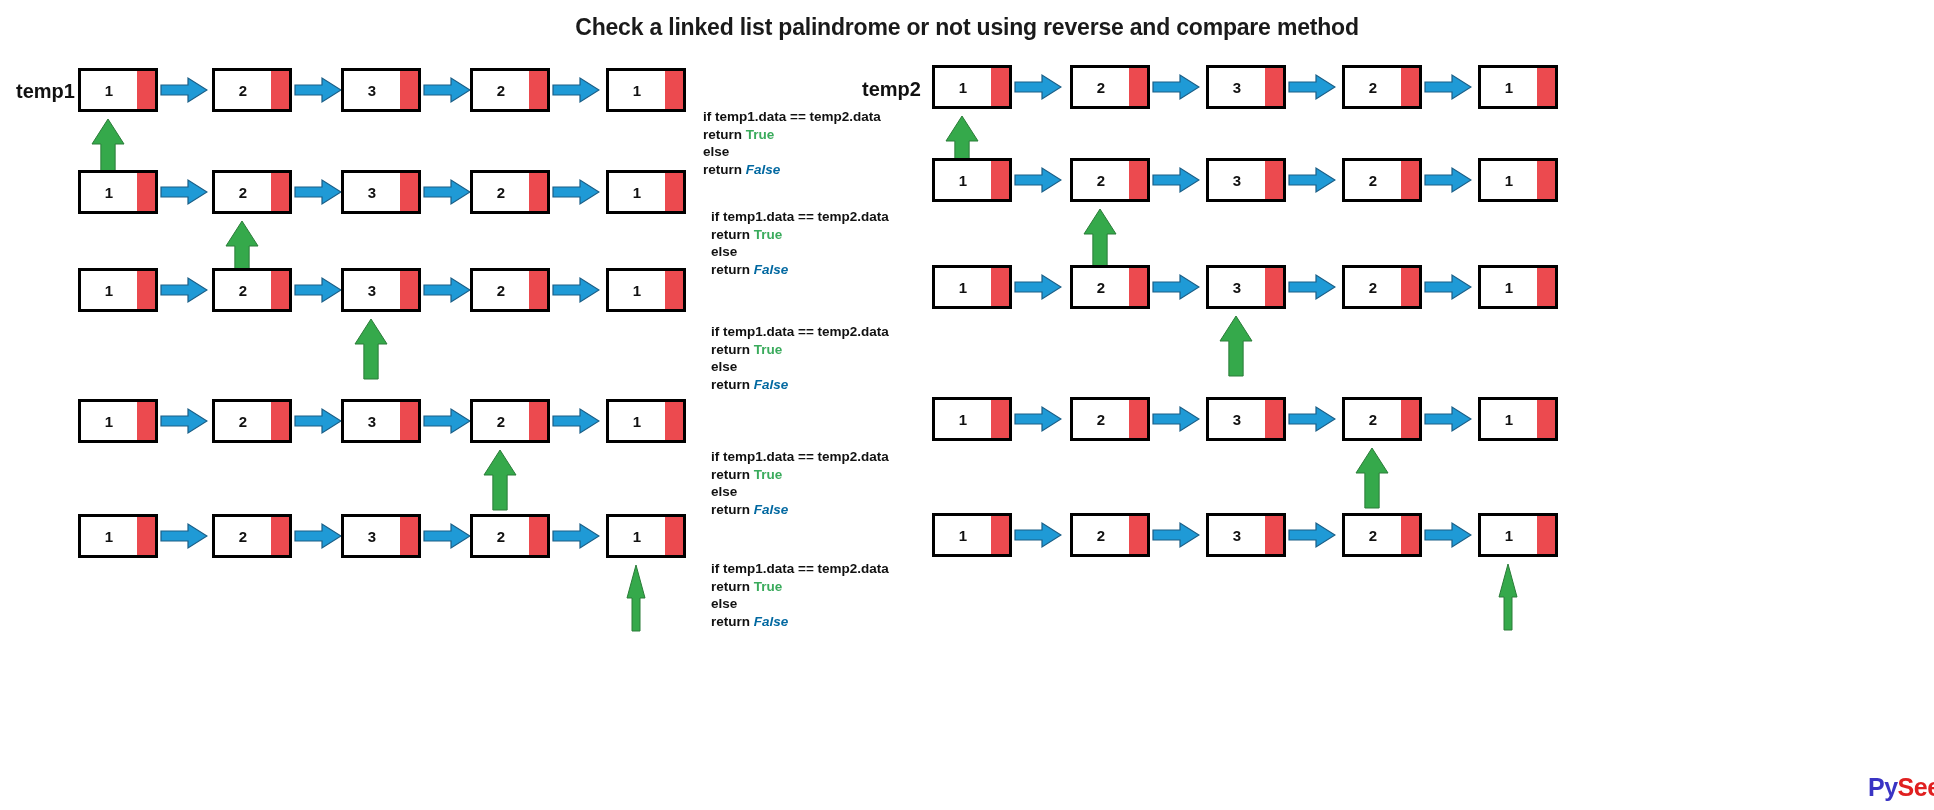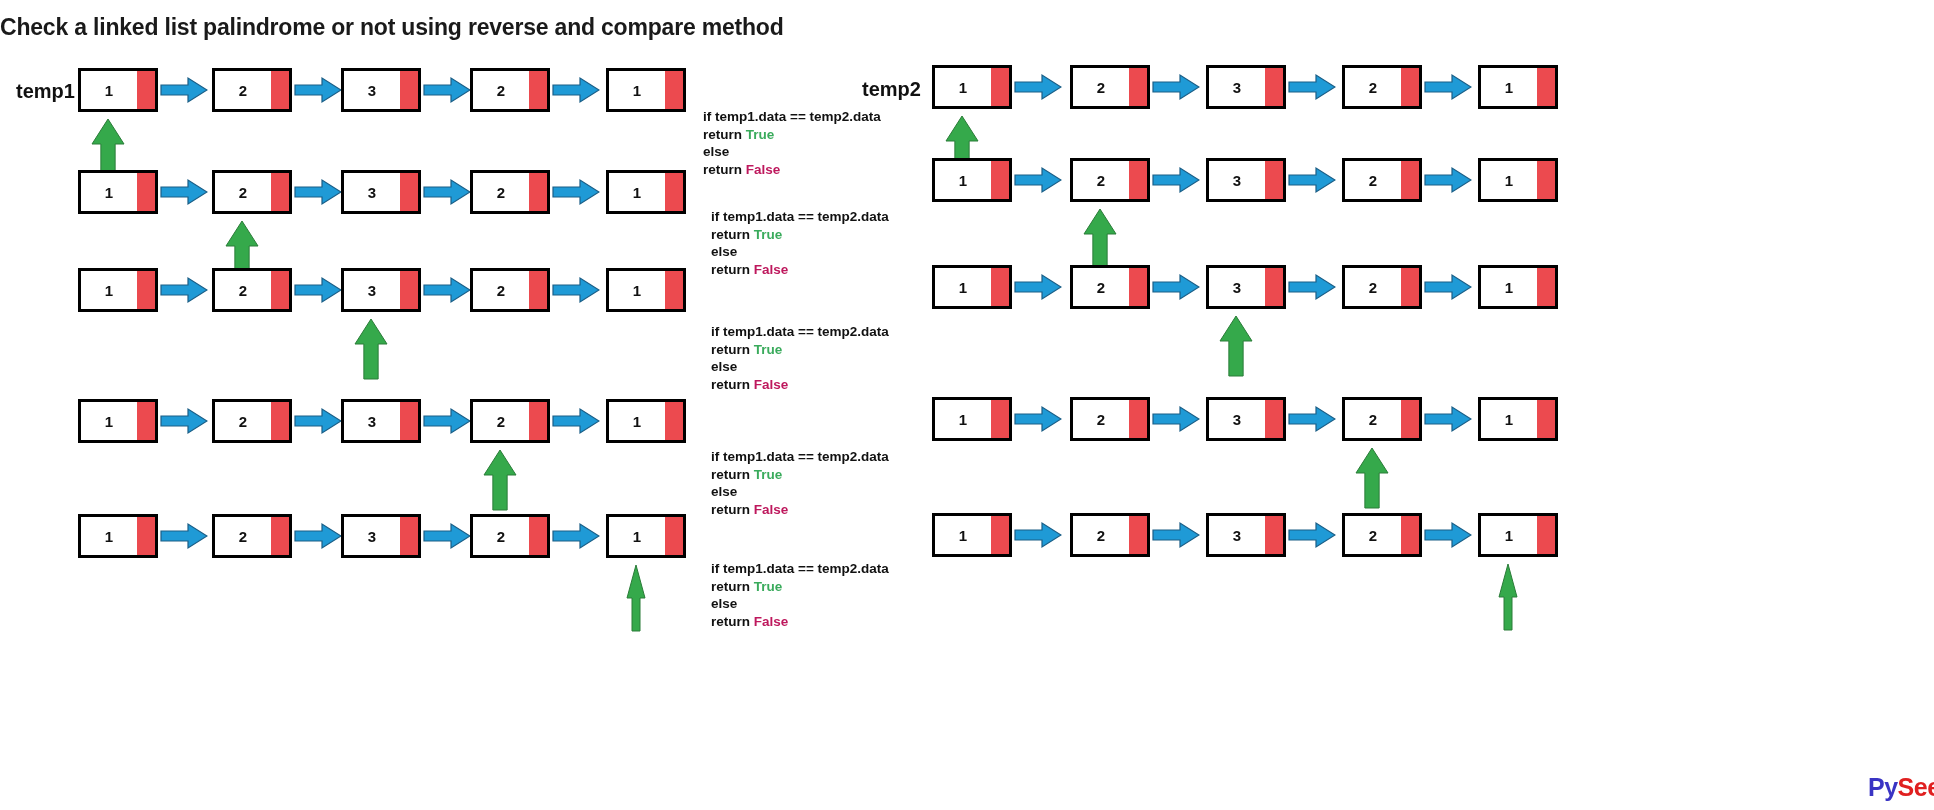--- a/index.html
+++ b/index.html
@@ -15,21 +15,21 @@
     font-family: "Liberation Sans", sans-serif;
     -webkit-font-smoothing: antialiased;
   }
 
   
   #diagram-title {
     position: absolute;
     top: 14px;
     left: 0;
     width: 1934px;
-    text-align: left;
+    text-align: center;
     font-family: "Liberation Sans", sans-serif;
     font-size: 23px;
     font-weight: bold;
     color: #1a1a1a;
     letter-spacing: -0.2px;
   }
 
   
   .chain-label {
     position: absolute;
@@ -98,21 +98,21 @@
   .code-block {
     position: absolute;
     font-family: "Liberation Sans", sans-serif;
     font-size: 13.5px;
     font-weight: bold;
     line-height: 17.5px;
     color: #111111;
     white-space: nowrap;
   }
   .code-block .kw-true  { color: #3aab5c; }
-  .code-block .kw-false { color: #be185d; }
+  .code-block .kw-false { color: #0369a1; font-style: italic; }
 
   
   #watermark {
     position: absolute;
     font-family: "Liberation Sans", sans-serif;
     font-size: 25px;
     font-weight: bold;
     letter-spacing: -0.5px;
   }
   #watermark .wm-py   { color: #3a34c4; }

